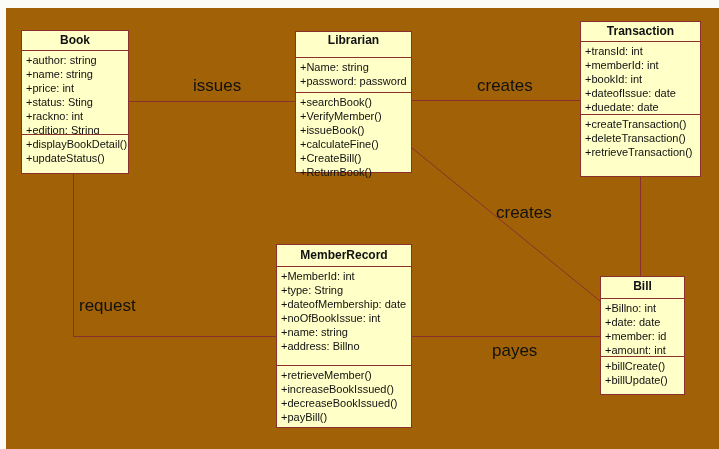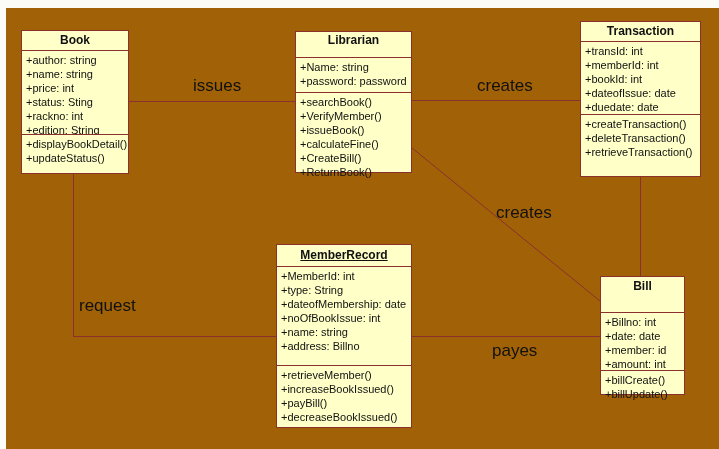--- a/index.html
+++ b/index.html
@@ -56,25 +56,25 @@
 
   #cls-librarian{left:295px;top:31px;width:117px;height:142px;}
   #cls-librarian .cls-title{height:26px;line-height:17px;}
   #cls-librarian .cls-attrs{height:35px;}
 
   #cls-transaction{left:580px;top:21px;width:121px;height:156px;}
   #cls-transaction .cls-title{height:20px;line-height:19px;}
   #cls-transaction .cls-attrs{height:73px;}
 
   #cls-memberrecord{left:276px;top:244px;width:136px;height:184px;}
-  #cls-memberrecord .cls-title{height:22px;line-height:21px;text-decoration:underline;}
+  #cls-memberrecord .cls-title{height:22px;line-height:21px;}
   #cls-memberrecord .cls-attrs{height:99px;}
 
   #cls-bill{left:600px;top:276px;width:85px;height:119px;}
-  #cls-bill .cls-title{height:36px;line-height:19px;text-align:center;}
+  #cls-bill .cls-title{height:22px;line-height:19px;text-align:center;}
   #cls-bill .cls-attrs{height:58px;}
 
   
   #lbl-issues{left:193px;top:80px;}
   #lbl-creates-transaction{left:477px;top:80px;}
   #lbl-creates-bill{left:496px;top:207px;}
   #lbl-request{left:79px;top:300px;}
   #lbl-payes{left:492px;top:345px;}
 </style>
 </head>
@@ -148,22 +148,22 @@
       <div class="row">+MemberId: int</div>
       <div class="row">+type: String</div>
       <div class="row">+dateofMembership: date</div>
       <div class="row">+noOfBookIssue: int</div>
       <div class="row">+name: string</div>
       <div class="row">+address: Billno</div>
     </div>
     <div class="cls-methods">
       <div class="row">+retrieveMember()</div>
       <div class="row">+increaseBookIssued()</div>
+      <div class="row">+decreaseBookIssued()</div>
       <div class="row">+payBill()</div>
-      <div class="row">+decreaseBookIssued()</div>
     </div>
   </div>
 
   <div id="cls-bill" class="uml-class">
     <div class="cls-title">Bill</div>
     <div class="cls-attrs">
       <div class="row">+Billno: int</div>
       <div class="row">+date: date</div>
       <div class="row">+member: id</div>
       <div class="row">+amount: int</div>

